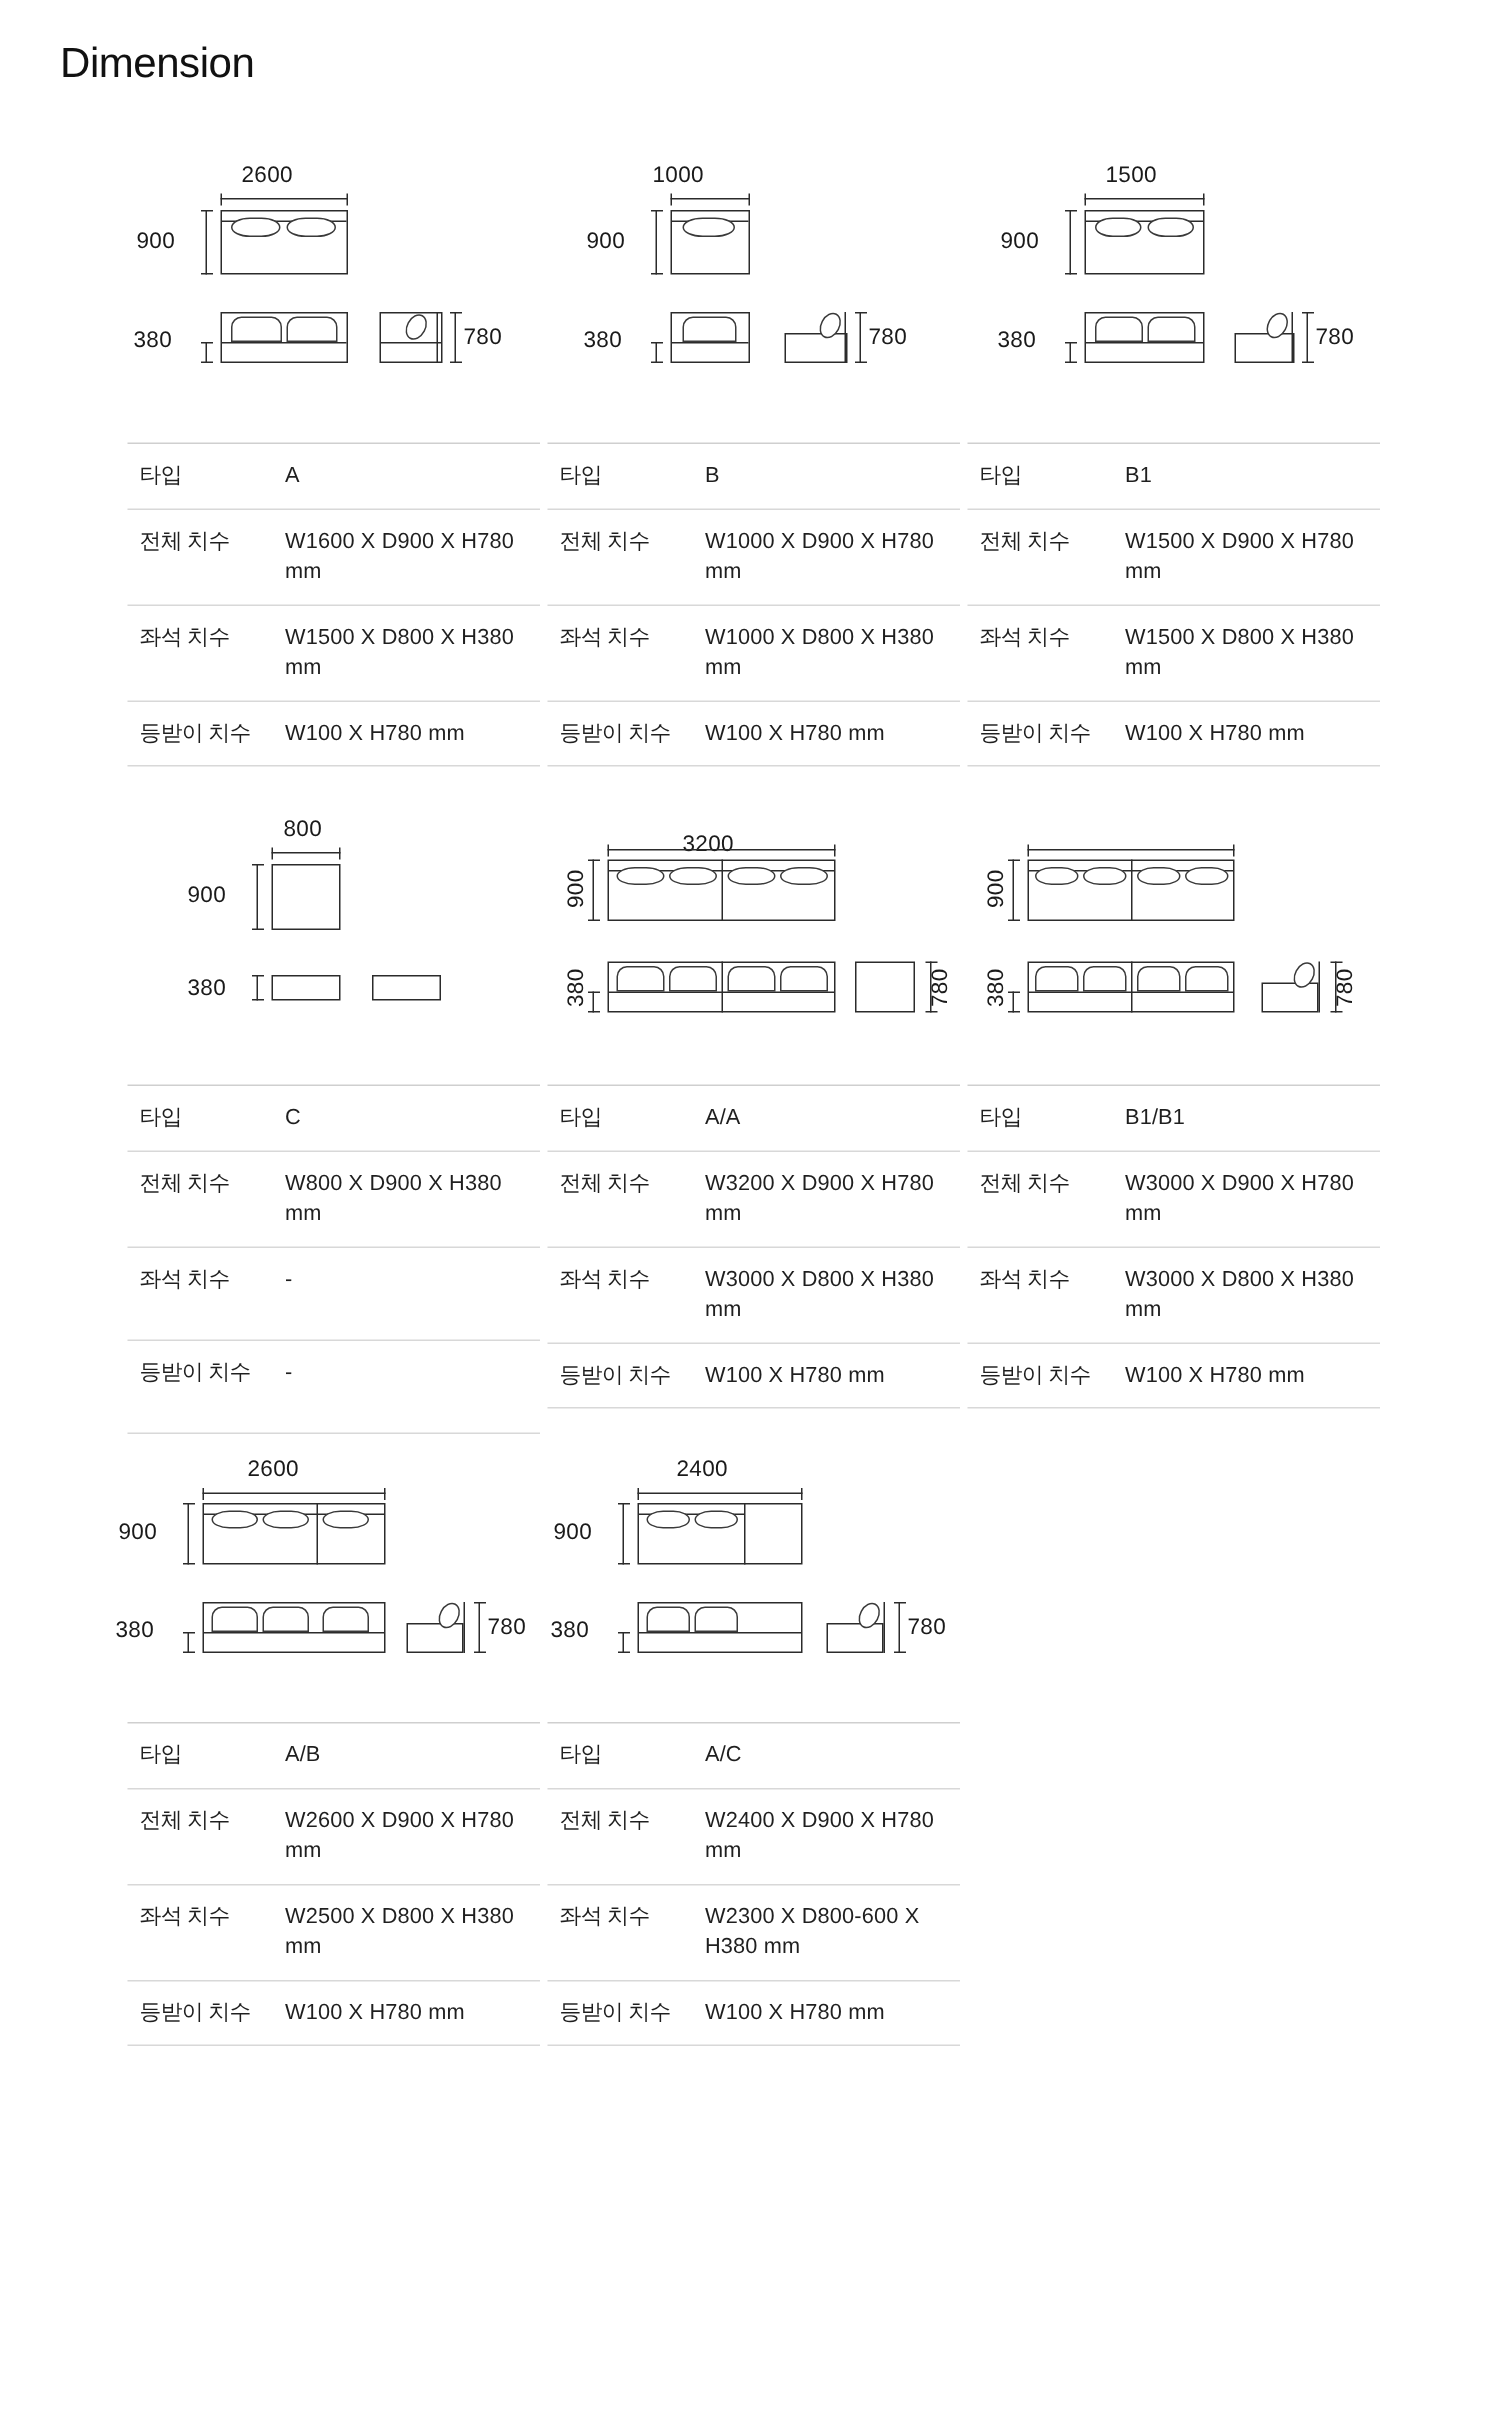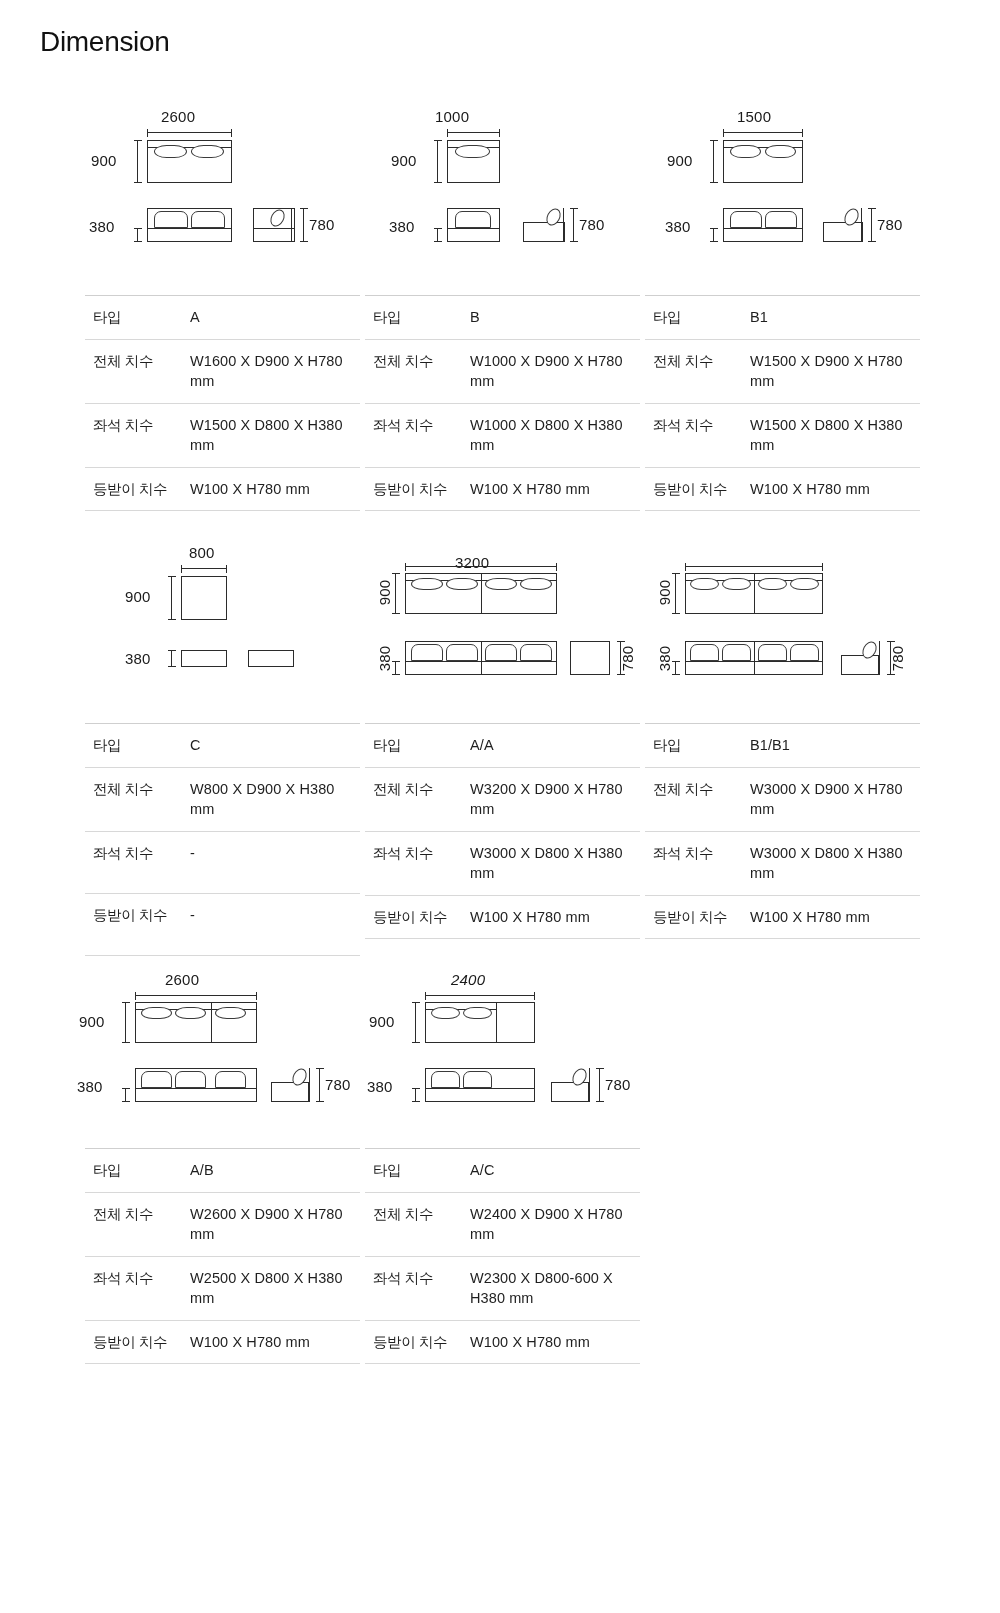--- a/index.html
+++ b/index.html
@@ -480,21 +480,21 @@
       <tr class="last">
         <td class="k">등받이 치수</td>
         <td class="v">W100 X H780 mm</td>
       </tr>
     </tbody>
       </table>
   </div>
 
   <div class="cell col1" style="top:963px;">
     <div class="draw" style="height:185px;">
-      <div class="dim-label" style="left:86px; top:8px;font-style:italic;">2400</div>
+      <div class="dim-label" style="left:86px; top:8px;">2400</div>
       <div class="dim-h" style="left:60px; top:32px; width:110px;"></div>
       <div class="body" style="left:60px; top:39px; width:110px; height:41px;"></div>
       <div class="backband" style="left:61px; top:40px; width:70px; height:7px;"></div>
       <div class="divider" style="left:131px; top:39px; height:41px;"></div>
       <div class="cushion-plan" style="left:66px; top:44px; width:29px; height:12px;"></div>
       <div class="cushion-plan" style="left:98px; top:44px; width:29px; height:12px;"></div>
       <div class="dim-v" style="left:50px; top:39px; height:41px;"></div>
       <div class="dim-label" style="left:4px; top:50px;">900</div>
       <div class="body" style="left:60px; top:105px; width:110px; height:34px;"></div>
       <div class="cushion-front" style="left:66px; top:108px; width:29px; height:17px;"></div>

